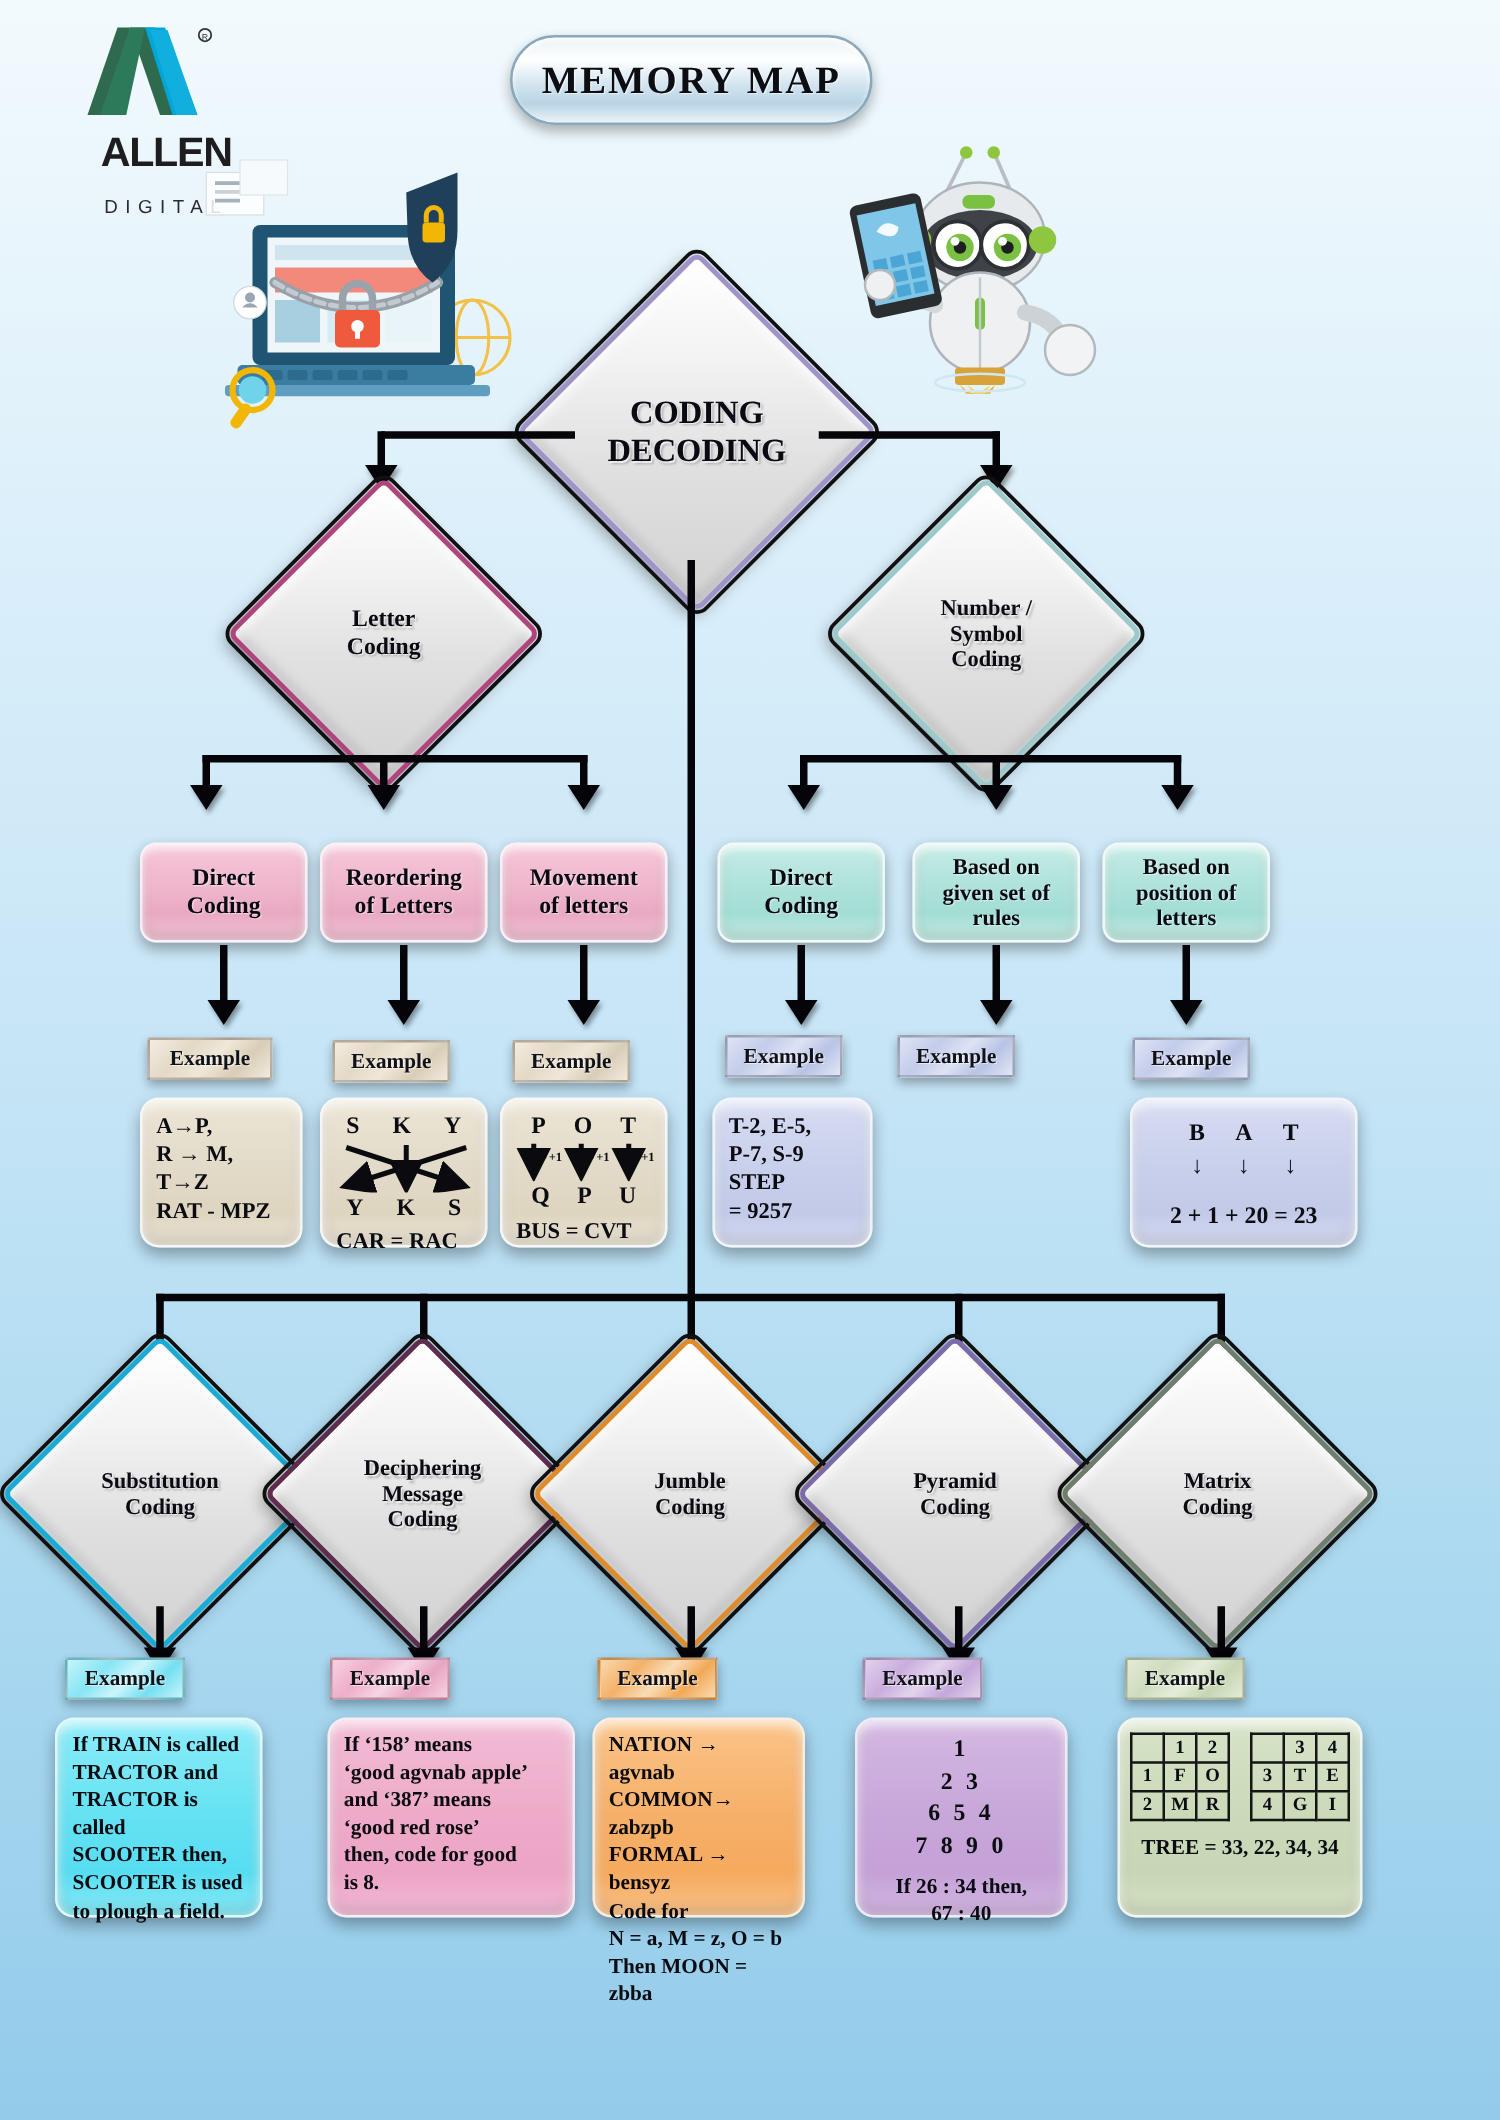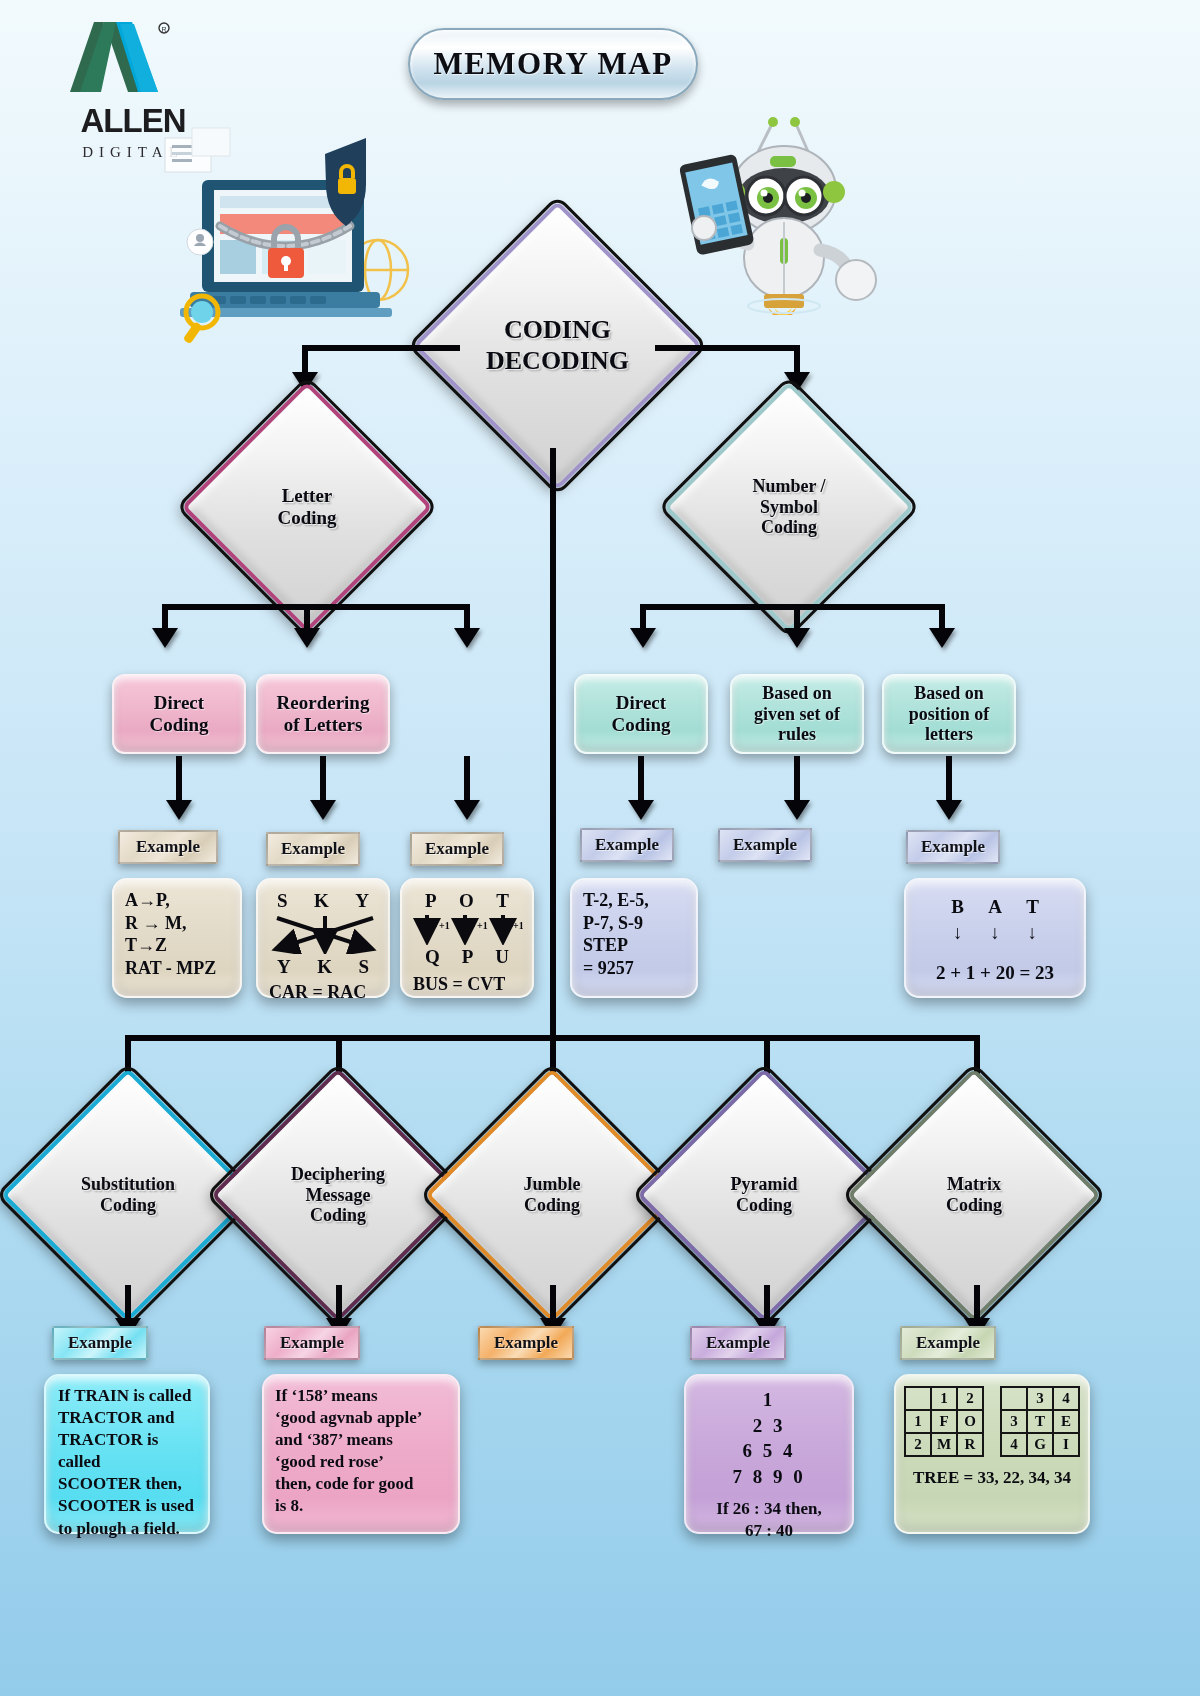--- a/index.html
+++ b/index.html
@@ -23,22 +23,22 @@
   }
   .title-pill span {
     font-size: 31px; font-weight: bold; letter-spacing: 1.5px;
     color: #0d0d14; text-shadow: 1px 1px 0 rgba(255,255,255,.6);
   }
 
   
   .logo { left: 58px; top: 18px; width: 150px; height: 130px; }
   .logo-name { font-family: "Liberation Sans", sans-serif; font-weight: bold; font-size: 33px;
     letter-spacing: -1px; color: #1d1d1f; text-align: center; margin-top: 2px; }
-  .logo-sub { font-family: Liberation Serif, serif; font-size: 15px; letter-spacing: 6px;
-    color: #2b2b2e; text-align: center; margin-top: 4px; }
+  .logo-sub { font-family: Liberation Sans, sans-serif; font-size: 15px; letter-spacing: 6px;
+    color: #2b2b2e; text-align: center; margin-top: 16px; }
 
   
   .diamond { position: absolute; display: flex; align-items: center; justify-content: center; }
   .diamond .rot {
     position: absolute; inset: 0; transform: rotate(45deg);
     background: linear-gradient(135deg, #ffffff 0%, #f2f2f2 30%, #e0e0e0 60%, #d2d2d2 100%);
     border: 4px solid var(--ring, #8f8f8f);
     outline: 3px solid #101010; outline-offset: 1px;
     box-shadow: 0 6px 14px rgba(0,0,0,.38), inset 3px 3px 9px rgba(255,255,255,.95), inset -4px -4px 9px rgba(0,0,0,.15);
     border-radius: 8px;
@@ -287,20 +287,26 @@
       <div>Direct</div>
       <div>Coding</div>
     </div>
   </div>
   <div class="catbox pinkbox" style="left:256px; top:674px; width:134px; height:80px; font-size:19px;">
     <div>
       <div>Reordering</div>
       <div>of Letters</div>
     </div>
   </div>
+  <div class="catbox pinkbox" style="left:400px; top:674px; width:134px; height:80px; font-size:19px;">
+    <div>
+      <div>Movement</div>
+      <div>of letters</div>
+    </div>
+  </div>
 
   <div class="catbox tealbox" style="left:574px; top:674px; width:134px; height:80px; font-size:19px;">
     <div>
       <div>Direct</div>
       <div>Coding</div>
     </div>
   </div>
   <div class="catbox tealbox" style="left:730px; top:674px; width:134px; height:80px; font-size:18px;">
     <div>
       <div>Based on</div>
@@ -523,20 +529,28 @@
 
   <div class="expanel pnl-pink" style="left:262px; top:1374px; width:198px; height:160px; font-size:17px; line-height:1.3;">
     <div>If   ‘158’     means</div>
     <div>‘good agvnab apple’</div>
     <div>and  ‘387’  means</div>
     <div>‘good  red  rose’</div>
     <div>then, code for good</div>
     <div>is 8.</div>
   </div>
 
+  <div class="expanel pnl-orange" style="left:474px; top:1374px; width:170px; height:160px; font-size:17px; line-height:1.3;">
+    <div>NATION → agvnab</div>
+    <div>COMMON→ zabzpb</div>
+    <div>FORMAL → bensyz</div>
+    <div>Code for</div>
+    <div>N = a, M = z, O = b</div>
+    <div>Then MOON = zbba</div>
+  </div>
 
   <div class="expanel pnl-purple" style="left:684px; top:1374px; width:170px; height:160px;">
     <div class="pyr" style="margin-top:2px;">
       <div>1</div>
       <div>2      3</div>
       <div>6     5     4</div>
       <div>7     8     9     0</div>
     </div>
     <div style="text-align:center;font-size:17px;margin-top:8px;line-height:1.3;">
       <div>If 26 : 34 then,</div>

